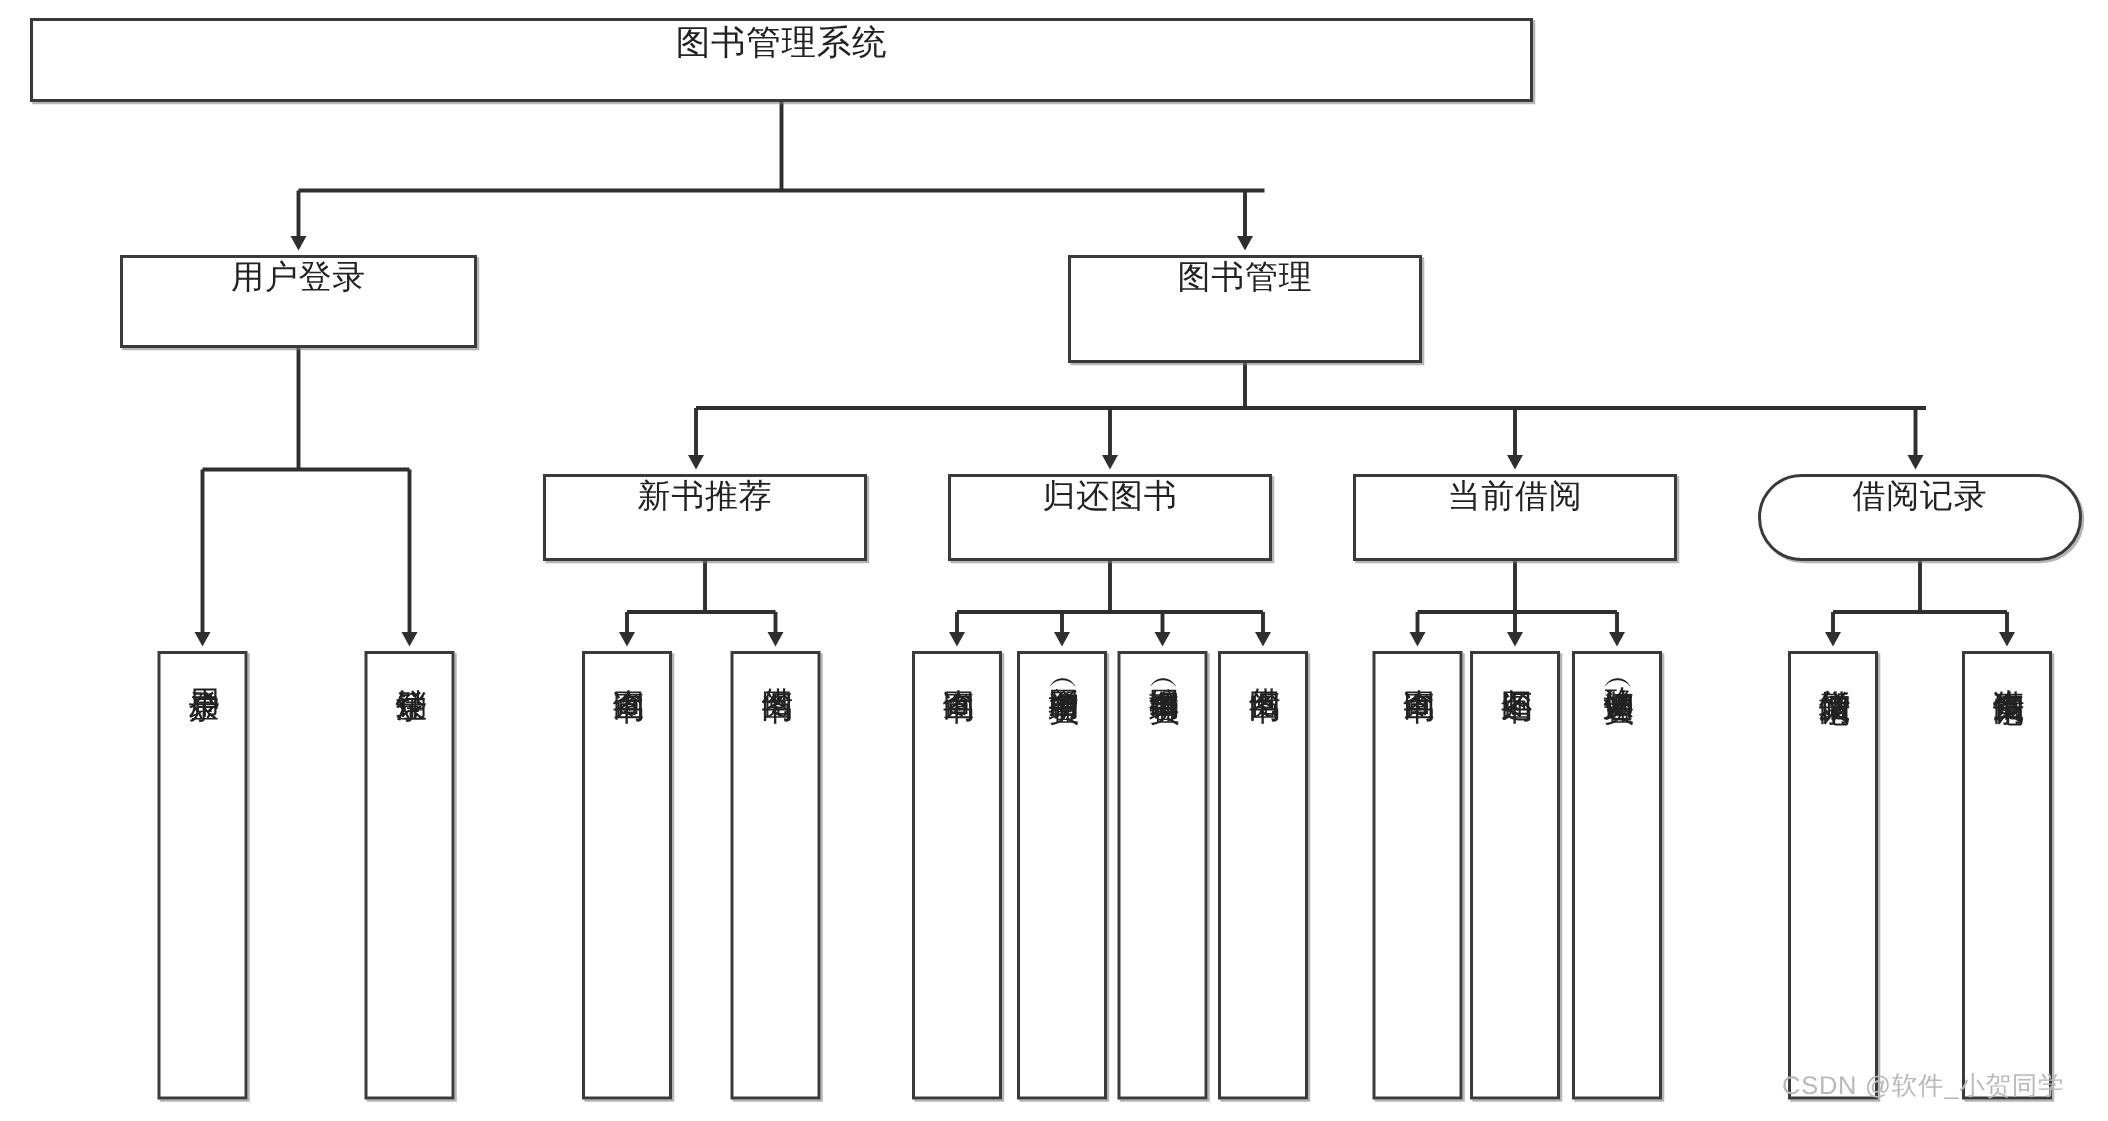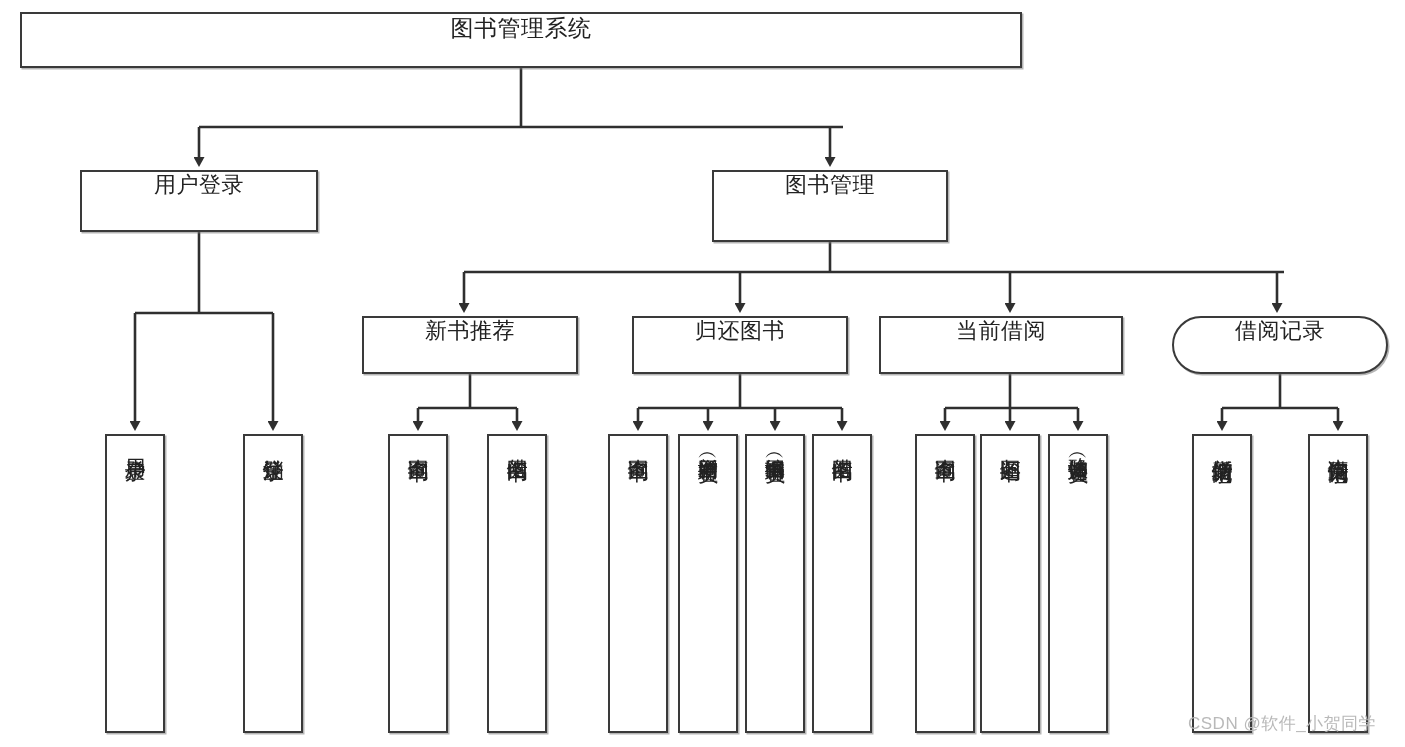--- a/index.html
+++ b/index.html
@@ -143,21 +143,21 @@
   <div class="node horiz" style="left:712px; top:170px; width:236px; height:72px;">
     <span class="node-label">图书管理</span>
   </div>
 
   <div class="node horiz" style="left:362px; top:316px; width:216px; height:58px;">
     <span class="node-label">新书推荐</span>
   </div>
   <div class="node horiz" style="left:632px; top:316px; width:216px; height:58px;">
     <span class="node-label">归还图书</span>
   </div>
-  <div class="node horiz" style="left:879px; top:316px; width:244px; height:58px;">
+  <div class="node horiz" style="left:902px; top:316px; width:216px; height:58px;">
     <span class="node-label">当前借阅</span>
   </div>
   <div class="node horiz" style="left:1172px; top:316px; width:216px; height:58px;border-radius:29px;">
     <span class="node-label">借阅记录</span>
   </div>
 
   <div class="node vert" style="left:105px; top:434px; width:60px; height:299px;">
     <span class="node-label">用户登录</span>
   </div>
   <div class="node vert" style="left:243px; top:434px; width:60px; height:299px;">

